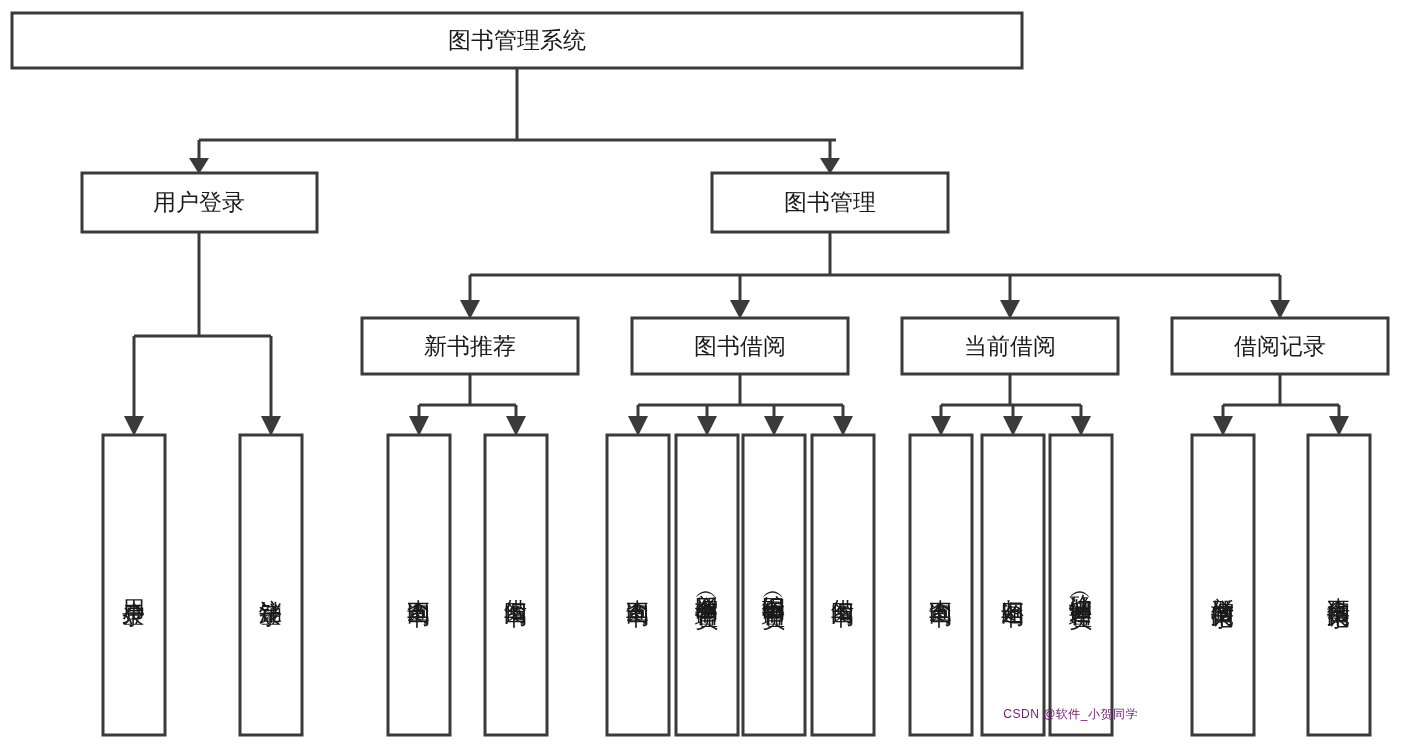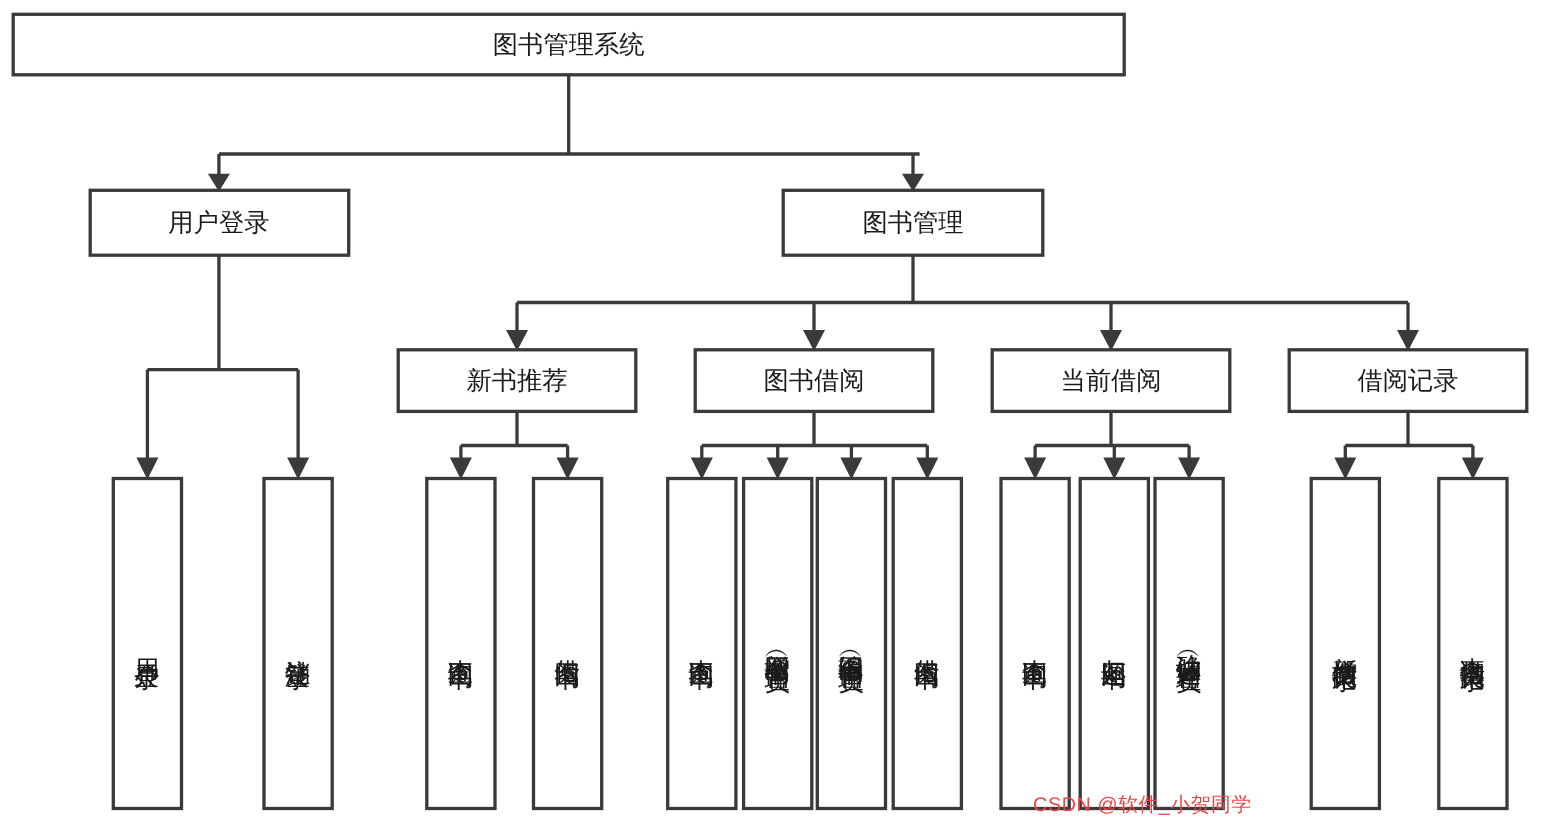--- a/index.html
+++ b/index.html
@@ -53,24 +53,24 @@
     font-size: 23px;
     fill: #1a1a1a;
     writing-mode: vertical-rl;
     text-orientation: upright;
     text-anchor: middle;
     letter-spacing: 2px;
   }
   .watermark {
     position: absolute;
     right: 8px;
-    bottom: 4px;
-    font-family: "Liberation Sans", "DejaVu Sans", sans-serif;
-    font-size: 18px;
-    color: #ef4444;
+    bottom: 24px;
+    font-family: "Liberation Sans", "DejaVu Sans", sans-serif;
+    font-size: 12px;
+    color: #701a75;
     white-space: nowrap;
     letter-spacing: 0.5px;
   }
 </style>
 </head>
 <body>
 
 <div id="diagram-root">
 
   <svg class="diagram" viewBox="0 0 1405 747" xmlns="http://www.w3.org/2000/svg">

